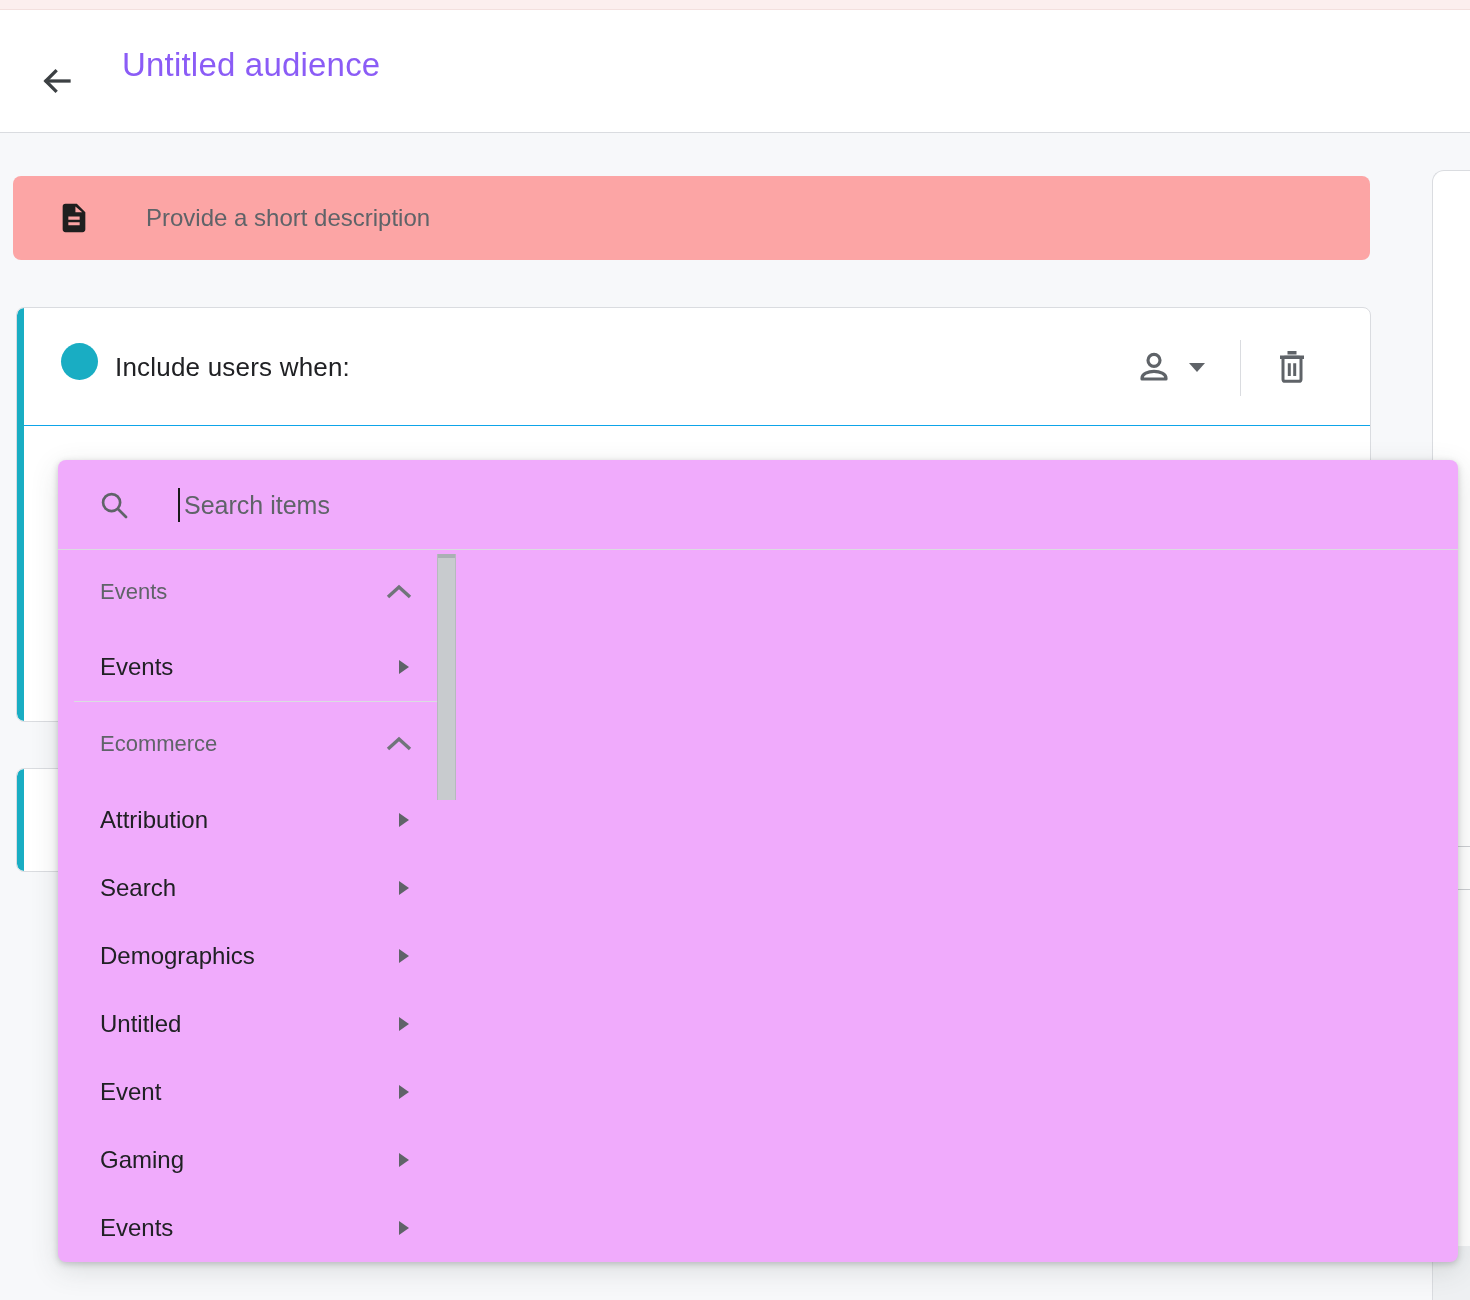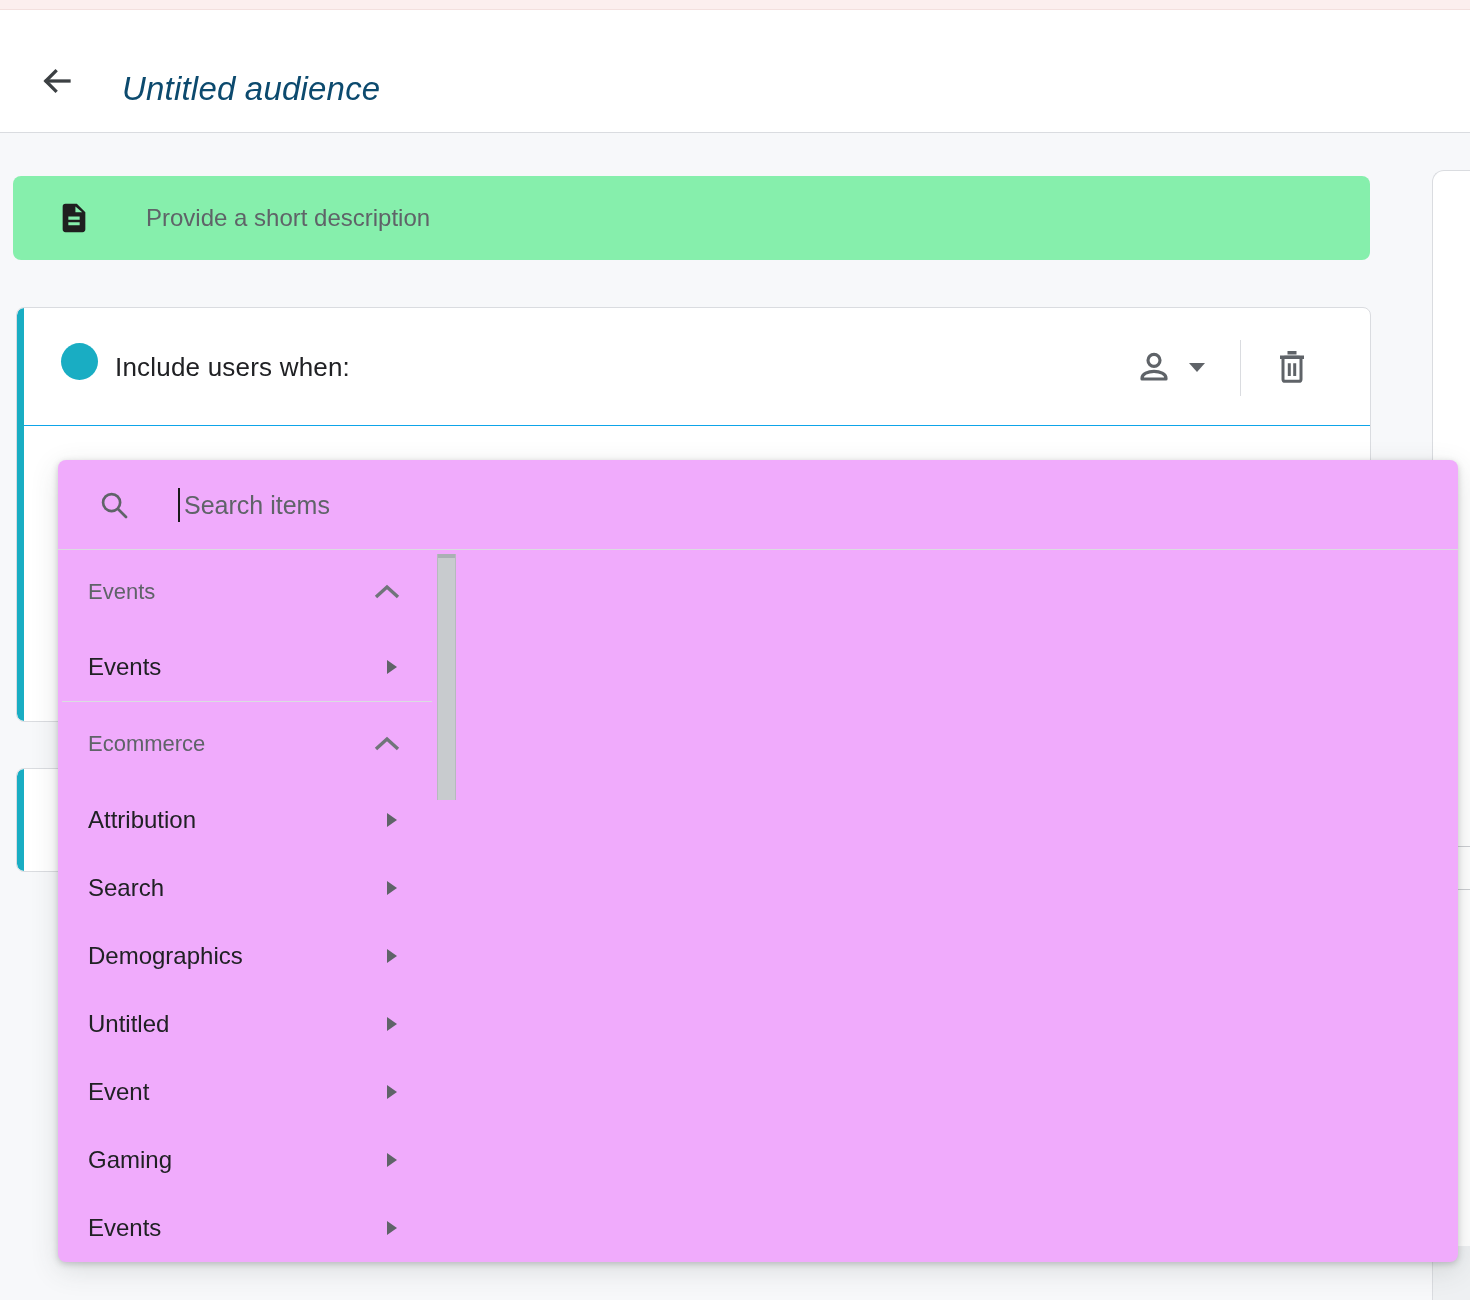--- a/index.html
+++ b/index.html
@@ -18,26 +18,26 @@
   .pink-strip { left:0; top:0; width:1470px; height:10px;
     background:#fcefee; border-bottom:1px solid #f3e0de; }
 
   
   .topbar { left:0; top:10px; width:1470px; height:123px;
     background:#ffffff; border-bottom:1px solid #dadce0;
     display:flex; align-items:center; }
   .back-btn { position:absolute; left:36px; top:50px; width:42px; height:42px;
     border:none; background:transparent; cursor:pointer;
     display:flex; align-items:center; justify-content:center; }
-  .page-title { position:absolute; left:122px; top:60px;
-    font-size:33px; font-weight:400; color:#0c4a6e; letter-spacing:.2px;font-style:italic; }
+  .page-title { position:absolute; left:122px; top:36px;
+    font-size:33px; font-weight:400; color:#8b5cf6; letter-spacing:.2px; }
 
   
   .desc-bar { left:13px; top:176px; width:1357px; height:84px;
-    background:#86efac; border-radius:8px;
+    background:#fca5a5; border-radius:8px;
     display:flex; align-items:center; cursor:text; }
   .desc-icon { position:absolute; left:44px; top:24px; }
   .desc-placeholder { position:absolute; left:133px; top:0; height:84px;
     display:flex; align-items:center; font-size:24px; color:#5f6368; }
 
   
   .cond-card { background:#ffffff; border:1px solid #dadce0; border-radius:8px;
     overflow:hidden; }
   .cond-card .accent { position:absolute; left:0; top:0; bottom:0; width:7px;
     background:#19adc3; border-radius:7px 0 0 7px; }
@@ -73,21 +73,21 @@
     box-shadow:0 2px 6px rgba(60,64,67,.25), 0 8px 28px rgba(60,64,67,.15);
     overflow:hidden; z-index:10; }
   .search-row { position:absolute; left:0; top:0; width:100%; height:90px;
     border-bottom:1px solid #dadce0; cursor:text; }
   .search-icon { position:absolute; left:40px; top:29px; }
   .search-caret { position:absolute; left:120px; top:28px; width:2px; height:34px;
     background:#1a1a1a; }
   .search-placeholder { position:absolute; left:126px; top:0; height:90px;
     display:flex; align-items:center; font-size:25px; color:#5f6368; }
 
-  .menu-col { position:absolute; left:4px; top:90px; width:370px; }
+  .menu-col { position:absolute; left:16px; top:90px; width:370px; }
   .group-header { height:83px; display:flex; align-items:center;
     padding:0 30px 0 26px; cursor:pointer; }
   .group-header .glabel { flex:1; font-size:22px; color:#5f6368; }
   .menu-item { height:68px; display:flex; align-items:center;
     padding:0 34px 0 26px; cursor:pointer; }
   .menu-item .ilabel { flex:1; font-size:24px; color:#202124; }
   .group-divider { height:1px; background:#dadce0; margin:0; }
   .g2-header { height:84px; }
 
   .scroll-thumb { position:absolute; left:379px; top:94px; width:19px; height:246px;

